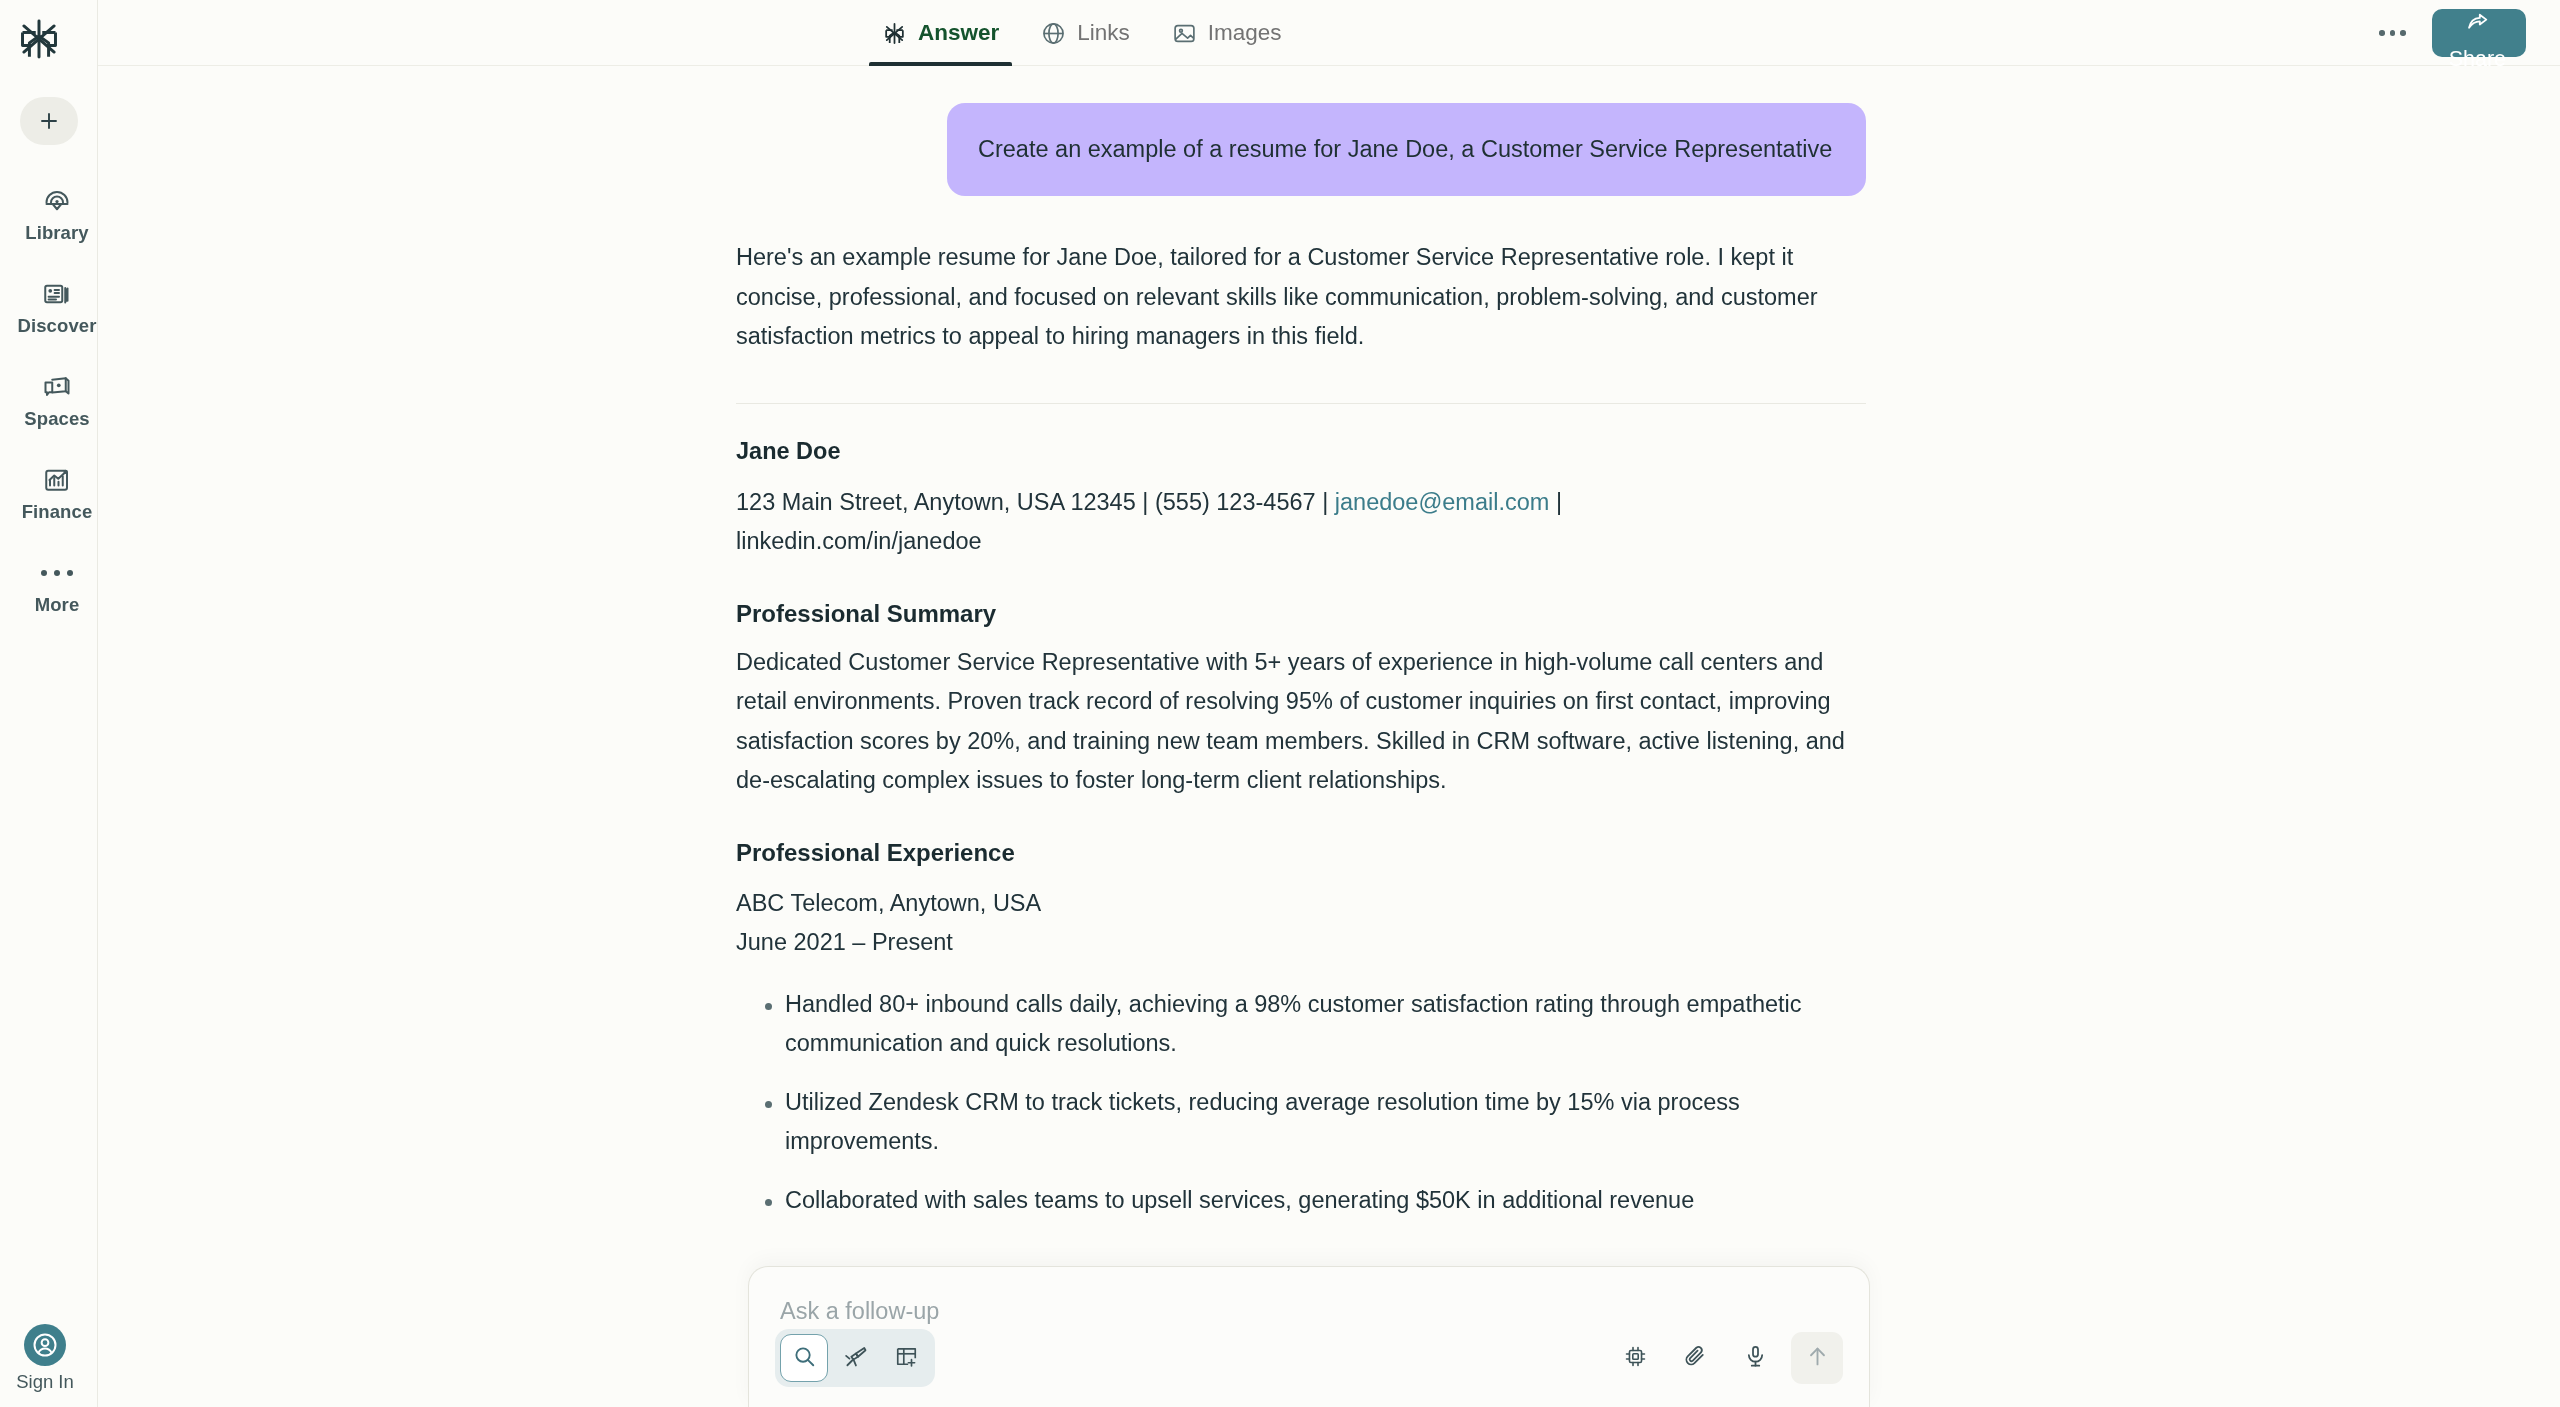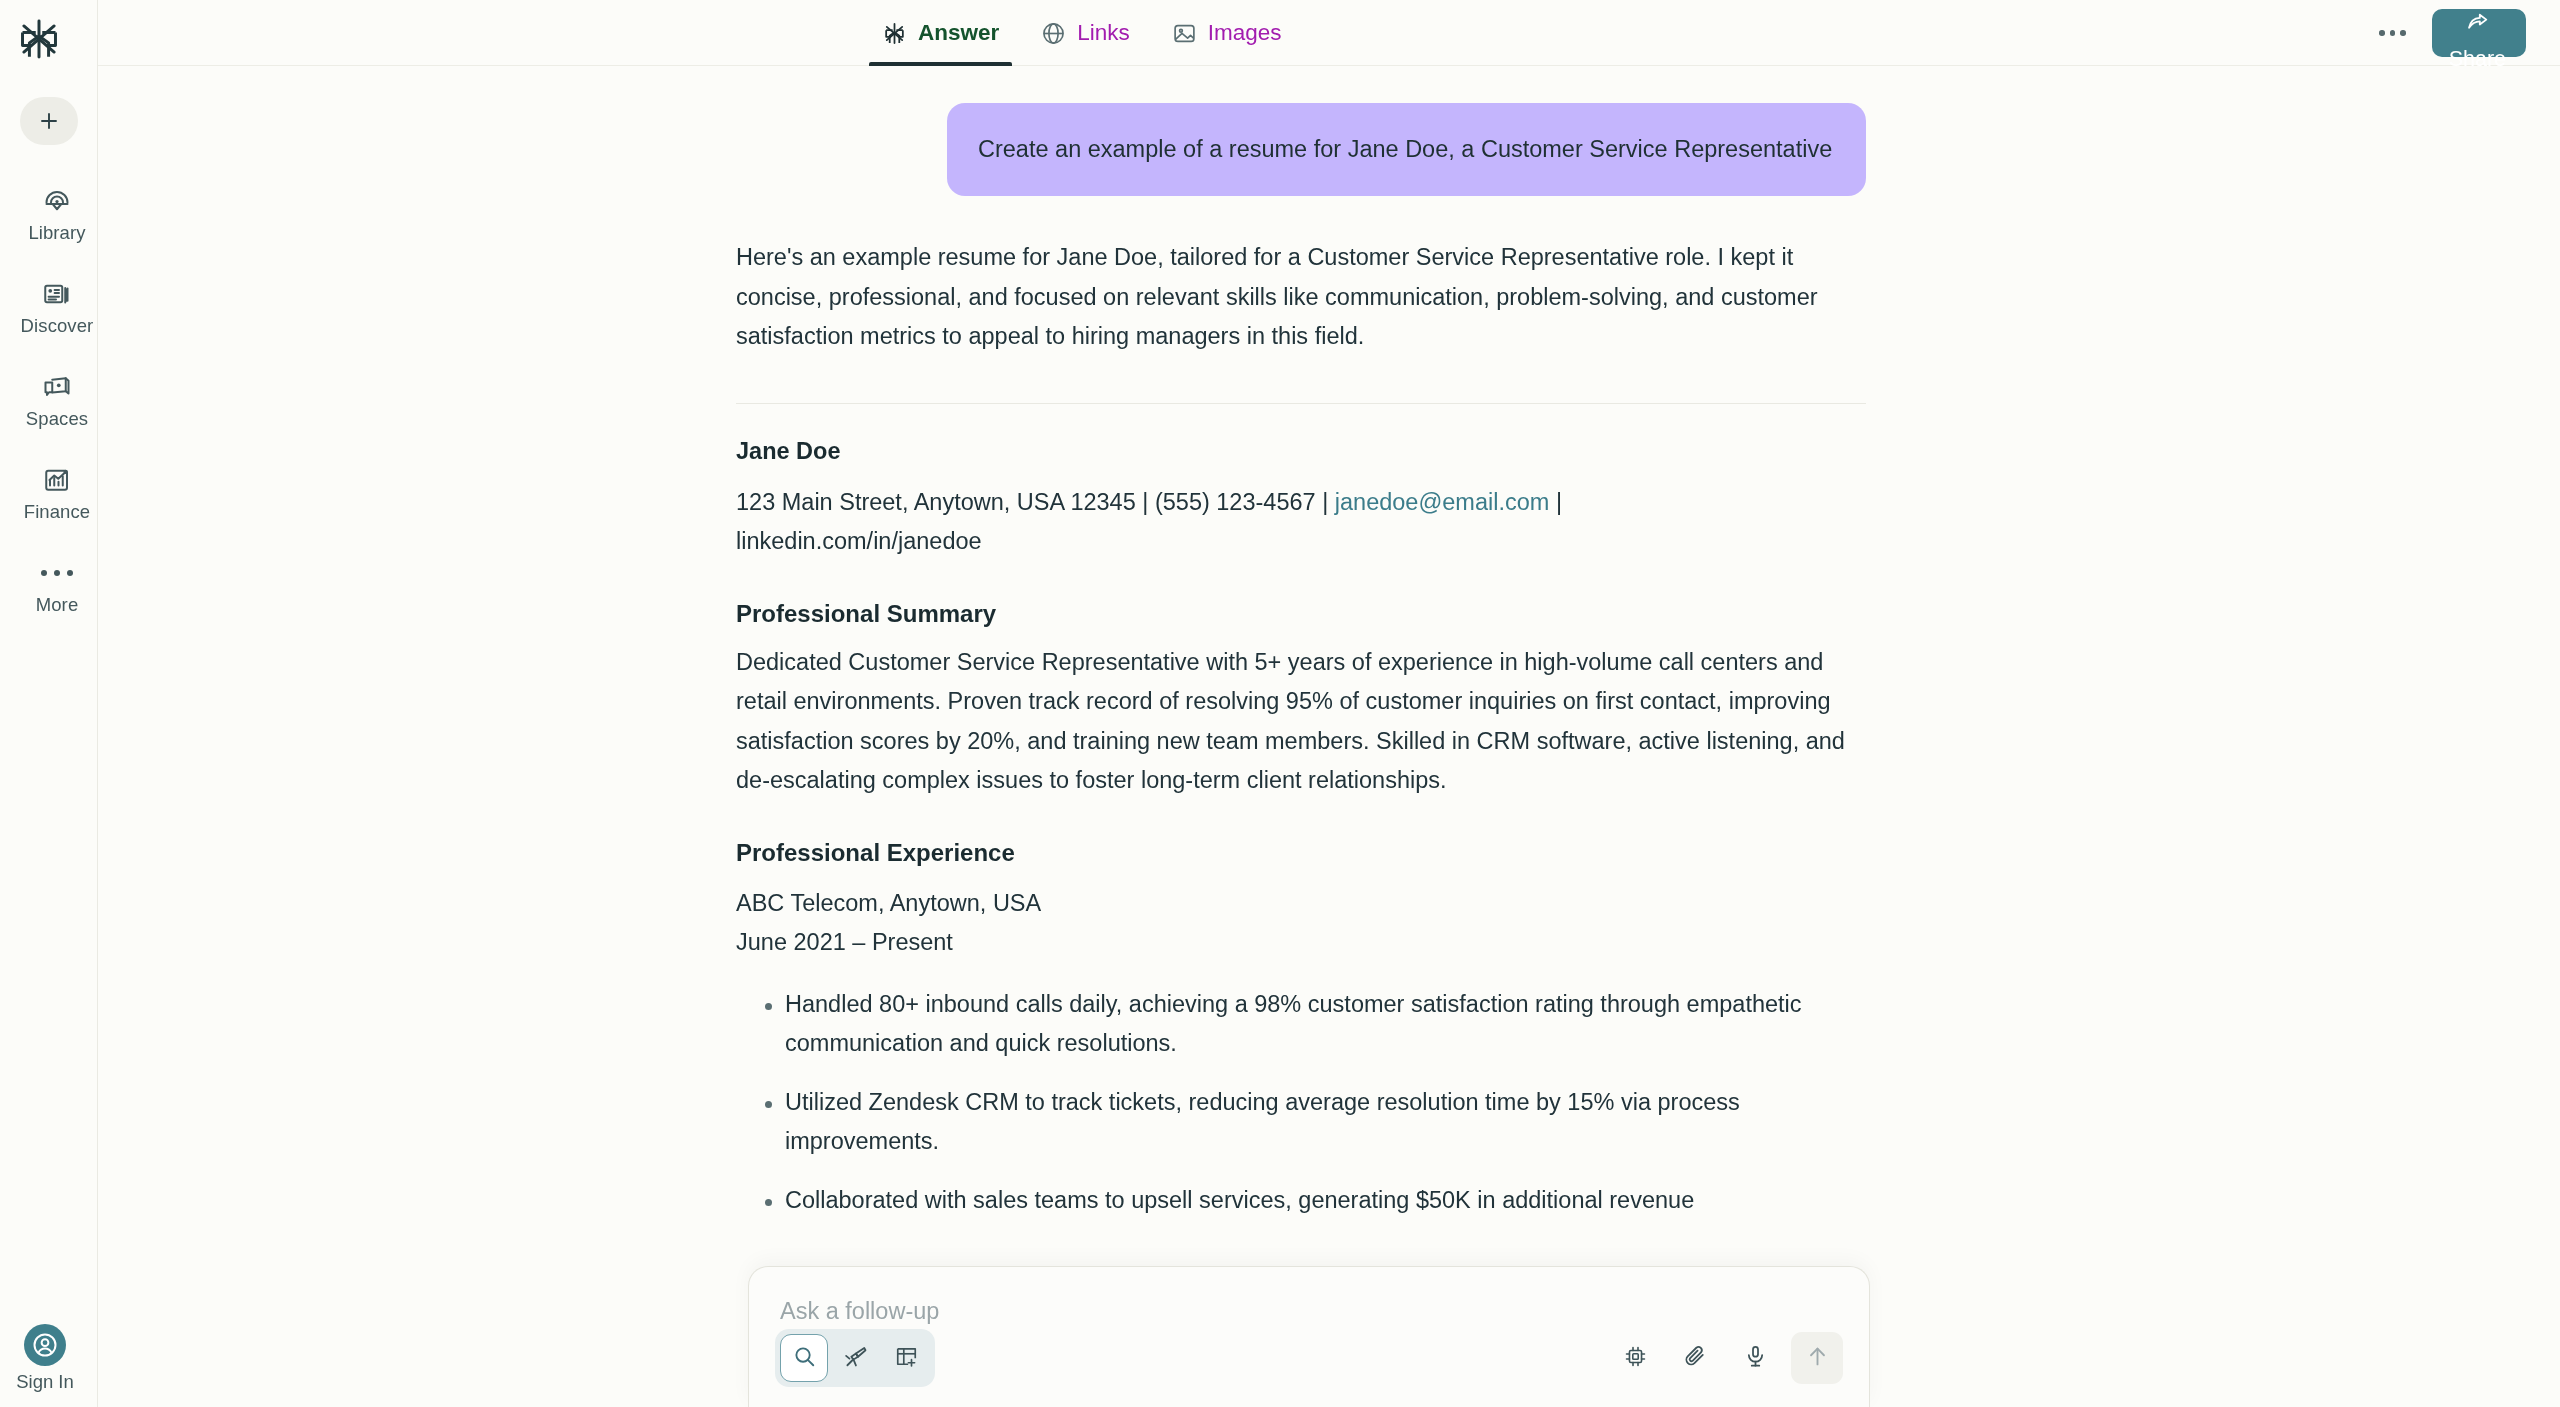--- a/index.html
+++ b/index.html
@@ -40,20 +40,21 @@
     position: absolute; top: 178px; left: 0; width: 98px;
   }
   .nav-item {
     width: 114px;
     padding: 6px 0 6px 0;
     margin-bottom: 21px;
     display: flex; flex-direction: column; align-items: center;
     cursor: pointer;
     text-decoration: none;
     color: #3E5358;
+    font-weight: bold;
   }
   .nav-item .ni-icon { height: 34px; display:flex; align-items:center; justify-content:center; }
   .nav-item .ni-label {
     margin-top: 4px;
     font-size: 18.5px;
     line-height: 22px;
     color: #44585C;
     letter-spacing: 0.1px;
   }
   .dots-row { height: 34px; display: flex; align-items: center; justify-content: center; gap: 7px; }
@@ -89,21 +90,21 @@
     border-bottom: 1px solid #EDEDE6;
     background: #FCFCF9;
     z-index: 6;
   }
   .tabs { position: absolute; left: 770px; top: 0; height: 66px; display: flex; align-items: center; gap: 0px; }
   .tab {
     display: flex; align-items: center; gap: 11px;
     height: 66px;
     padding: 0 14px;
     font-size: 22.5px;
-    color: #a21caf;
+    color: #737373;
     cursor: pointer;
     position: relative;
   }
   .tab .t-icon { display: flex; align-items: center; }
   .tab.active { color: #14532d; font-weight: bold; }
   .tab.active .tab-underline {
     position: absolute; left: 1px; right: 1px; bottom: 0;
     height: 4px; background: #1F3033; border-radius: 2px 2px 0 0;
   }
   .tab:nth-child(2) { margin-left: 14px; }

